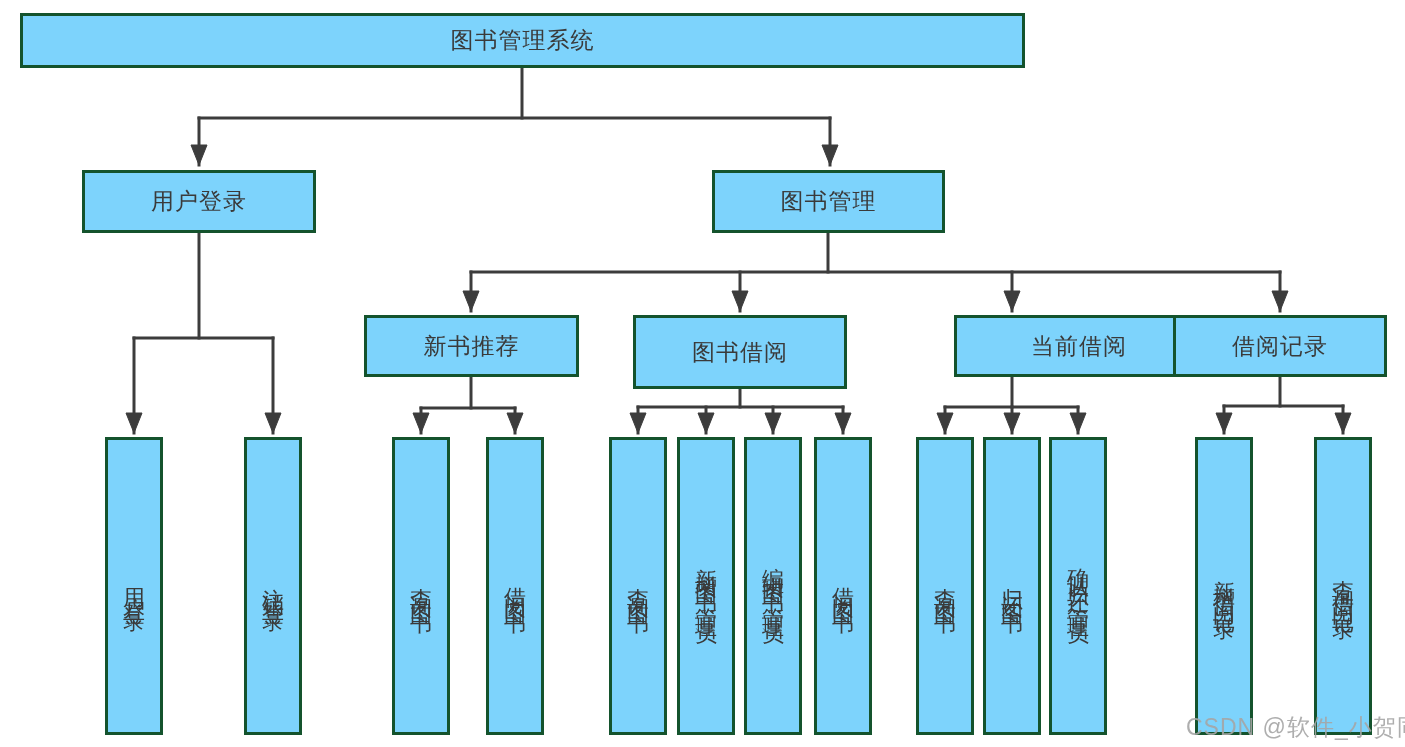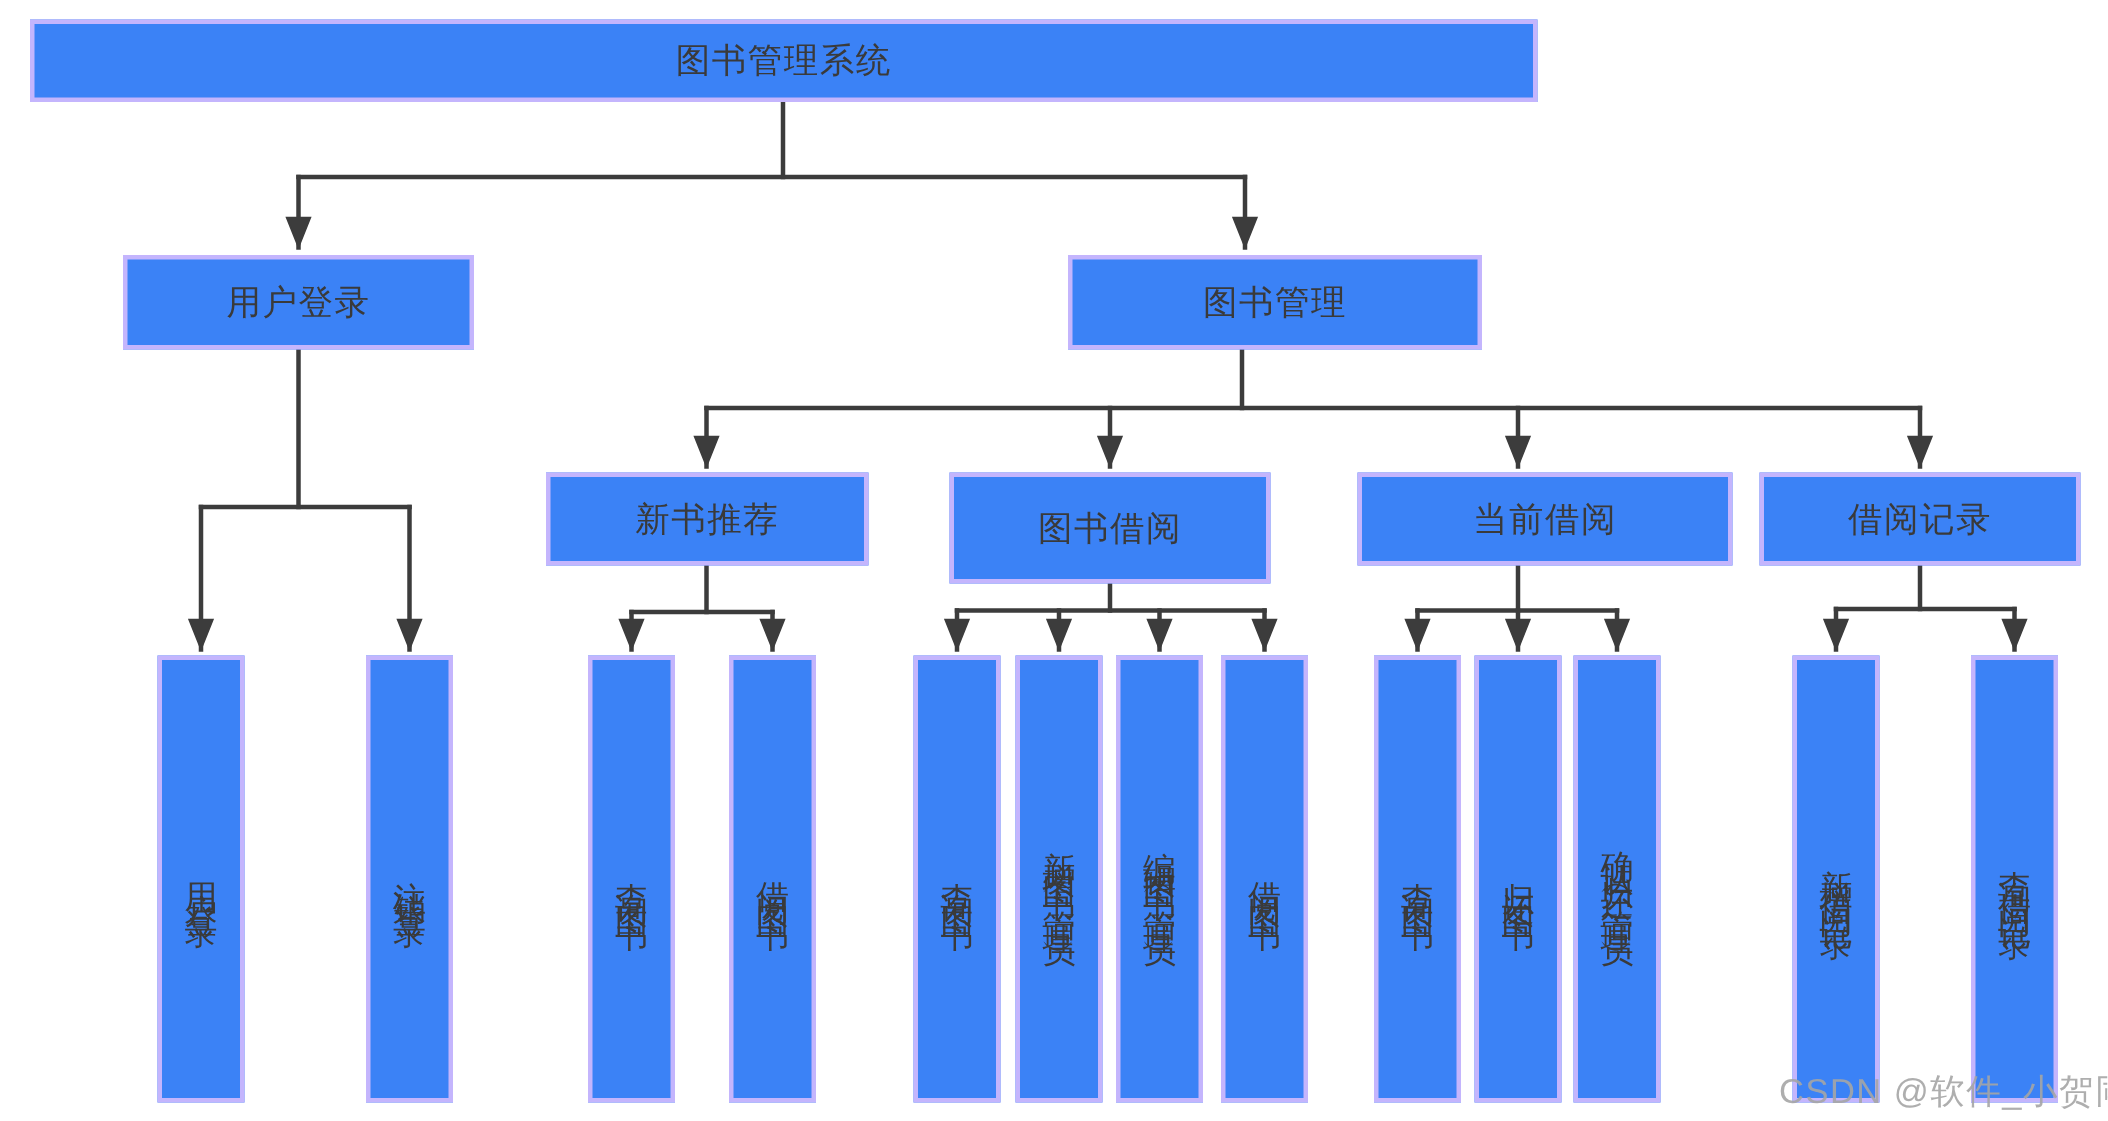--- a/index.html
+++ b/index.html
@@ -18,22 +18,22 @@
   #connectors {
     position: absolute;
     left: 0; top: 0;
     width: 1405px;
     height: 747px;
     z-index: 1;
   }
   .node {
     position: absolute;
     box-sizing: border-box;
-    background: #3b82f6;
-    border: 3px solid #c4b5fd;
+    background: #7dd3fc;
+    border: 3px solid #14532d;
     display: flex;
     align-items: center;
     justify-content: center;
     color: #3a3a3a;
     z-index: 2;
   }
   .hnode {
     font-size: 23px;
     letter-spacing: 1px;
     white-space: nowrap;
@@ -43,25 +43,25 @@
     text-orientation: mixed;
     font-size: 22px;
     letter-spacing: 8px;
     line-height: 1;
     color: #3a3a3a;
   }
   
   #root-box   { left: 20px;  top: 13px;  width: 1005px; height: 55px; }
   
   #lv1-login  { left: 82px;  top: 170px; width: 234px;  height: 63px; }
-  #lv1-mgmt   { left: 712px; top: 170px; width: 276px;  height: 63px; }
+  #lv1-mgmt   { left: 712px; top: 170px; width: 233px;  height: 63px; }
   
   #lv2-newbooks { left: 364px;  top: 315px; width: 215px; height: 62px; }
   #lv2-borrow   { left: 633px;  top: 315px; width: 214px; height: 74px; }
-  #lv2-current  { left: 905px;  top: 315px; width: 250px; height: 62px; }
+  #lv2-current  { left: 954px;  top: 315px; width: 250px; height: 62px; }
   #lv2-records  { left: 1173px; top: 315px; width: 214px; height: 62px; }
   
   .vnode { top: 437px; width: 58px; height: 298px; }
   #leaf-ul-1 { left: 105px;  }
   #leaf-ul-2 { left: 244px;  }
   #leaf-nb-1 { left: 392px;  }
   #leaf-nb-2 { left: 486px;  }
   #leaf-bb-1 { left: 609px;  }
   #leaf-bb-2 { left: 677px;  }
   #leaf-bb-3 { left: 744px;  }

